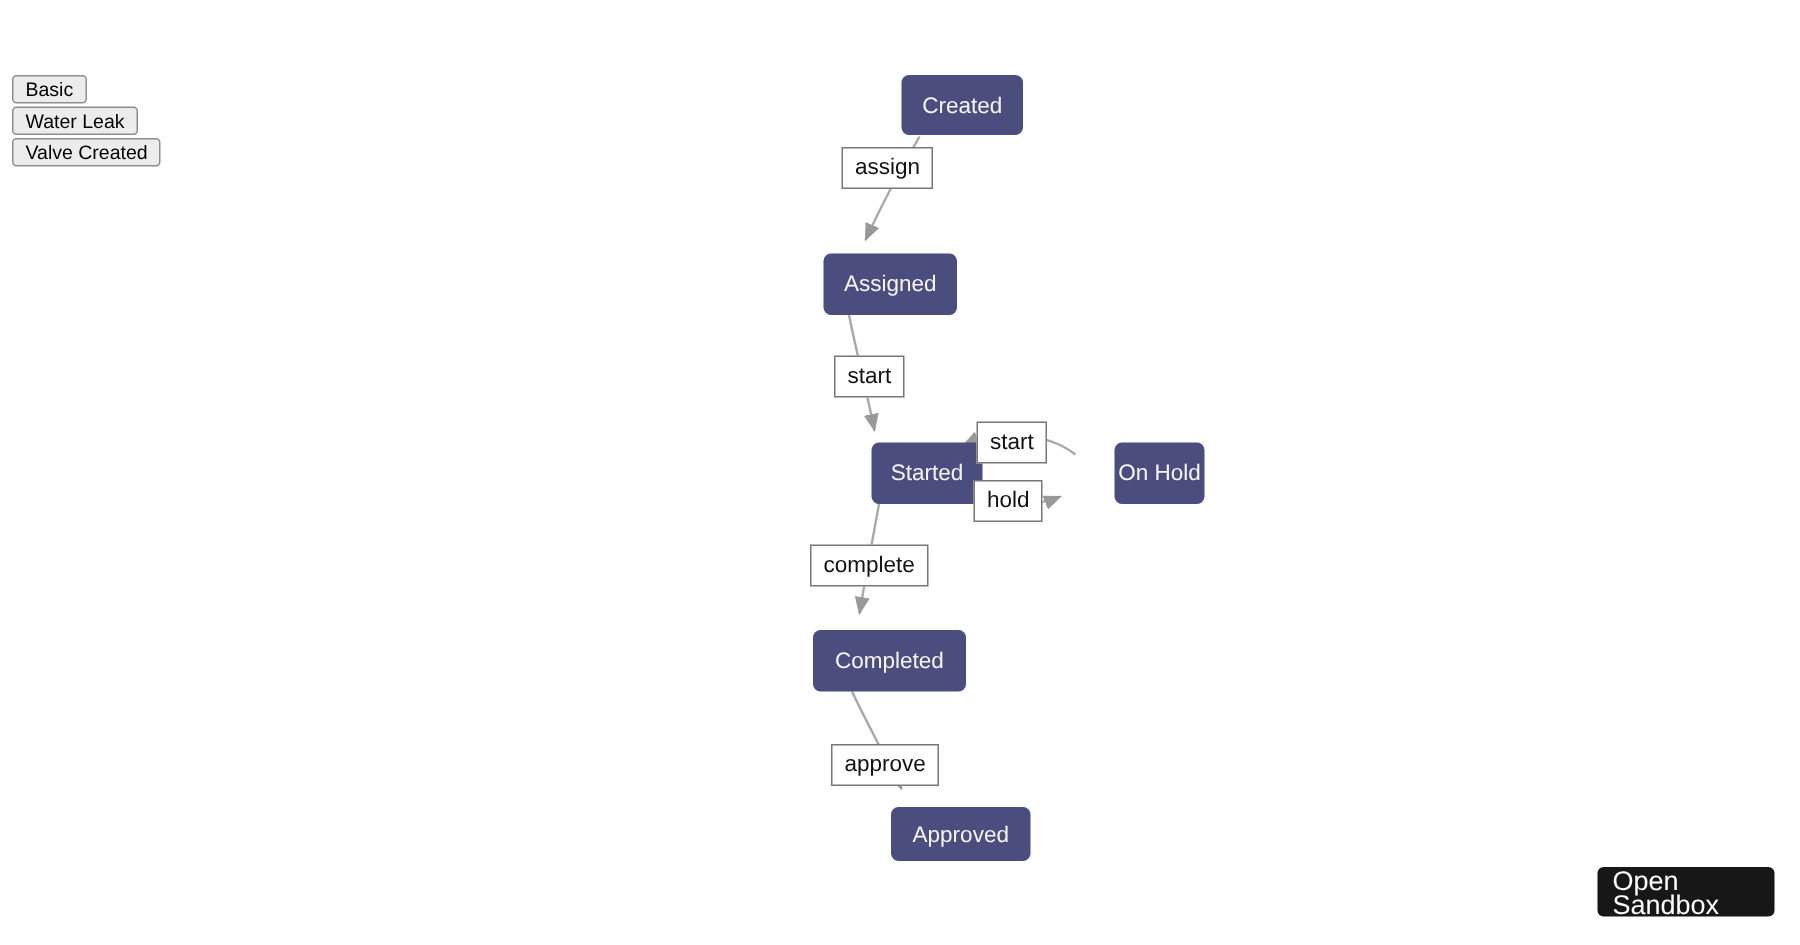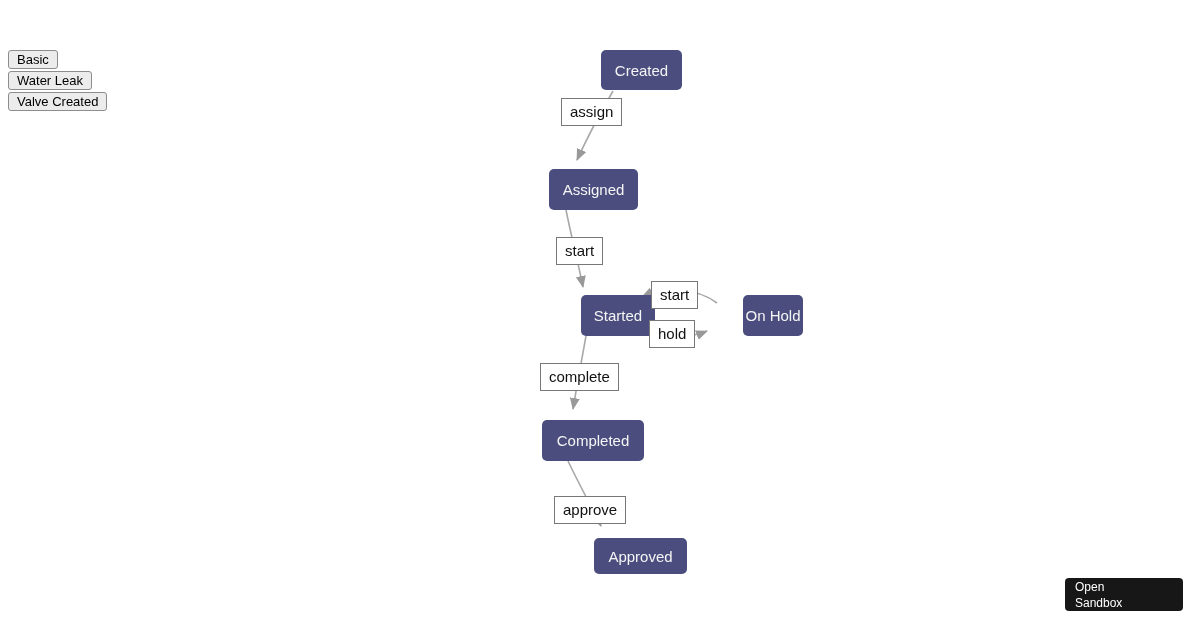--- a/index.html
+++ b/index.html
@@ -84,21 +84,21 @@
   
   .sandbox {
     position: absolute;
     left: 1065px; top: 578px;
     width: 118px; height: 33px;
     background: var(--sandbox-bg);
     color: var(--sandbox-text);
     border: none;
     border-radius: 4px;
     font-family: "Liberation Sans", sans-serif;
-    font-size: 12px;
+    font-size: 18px;
     line-height: 16px;
     text-align: left;
     padding: 1px 40px 1px 10px;
     cursor: pointer;
     overflow: hidden;
   }
 </style>
 </head>
 <body>
 

